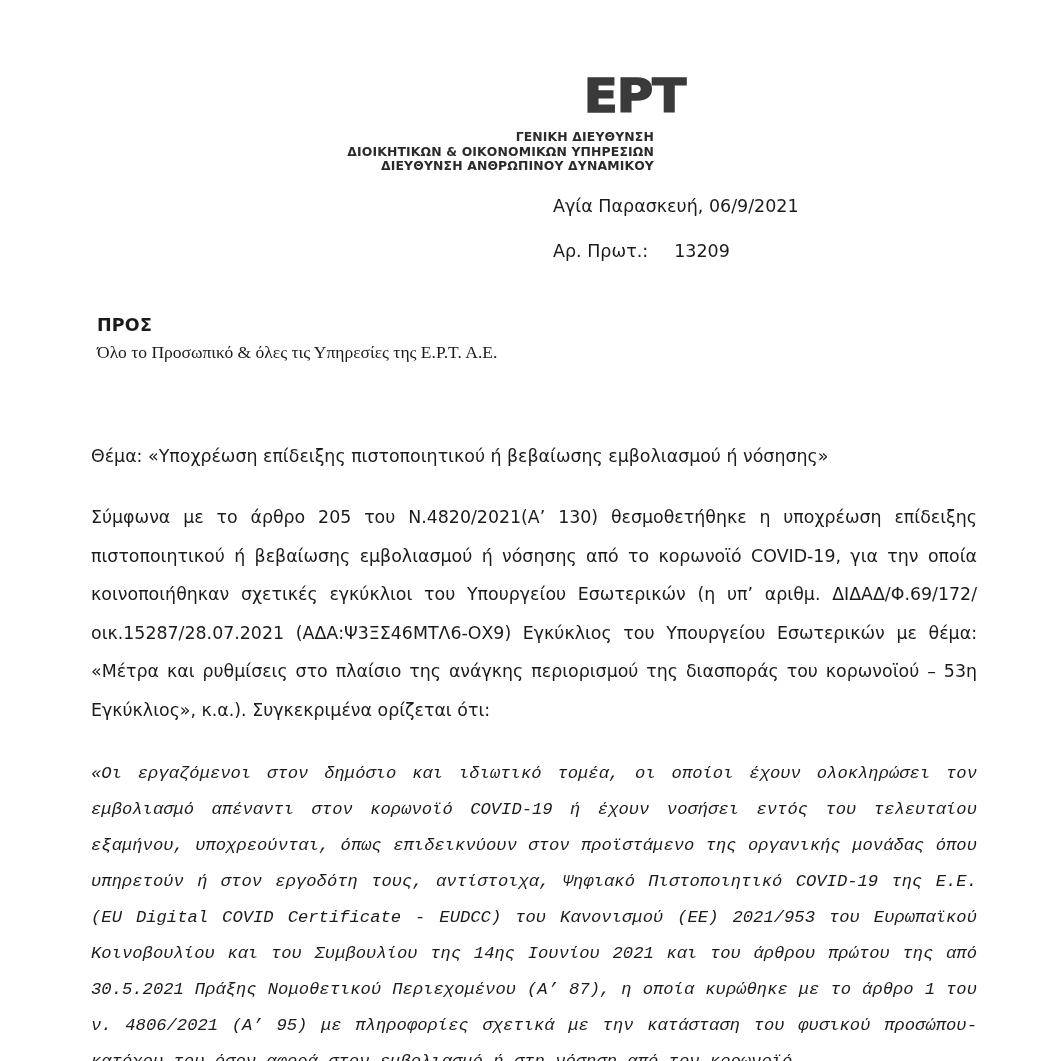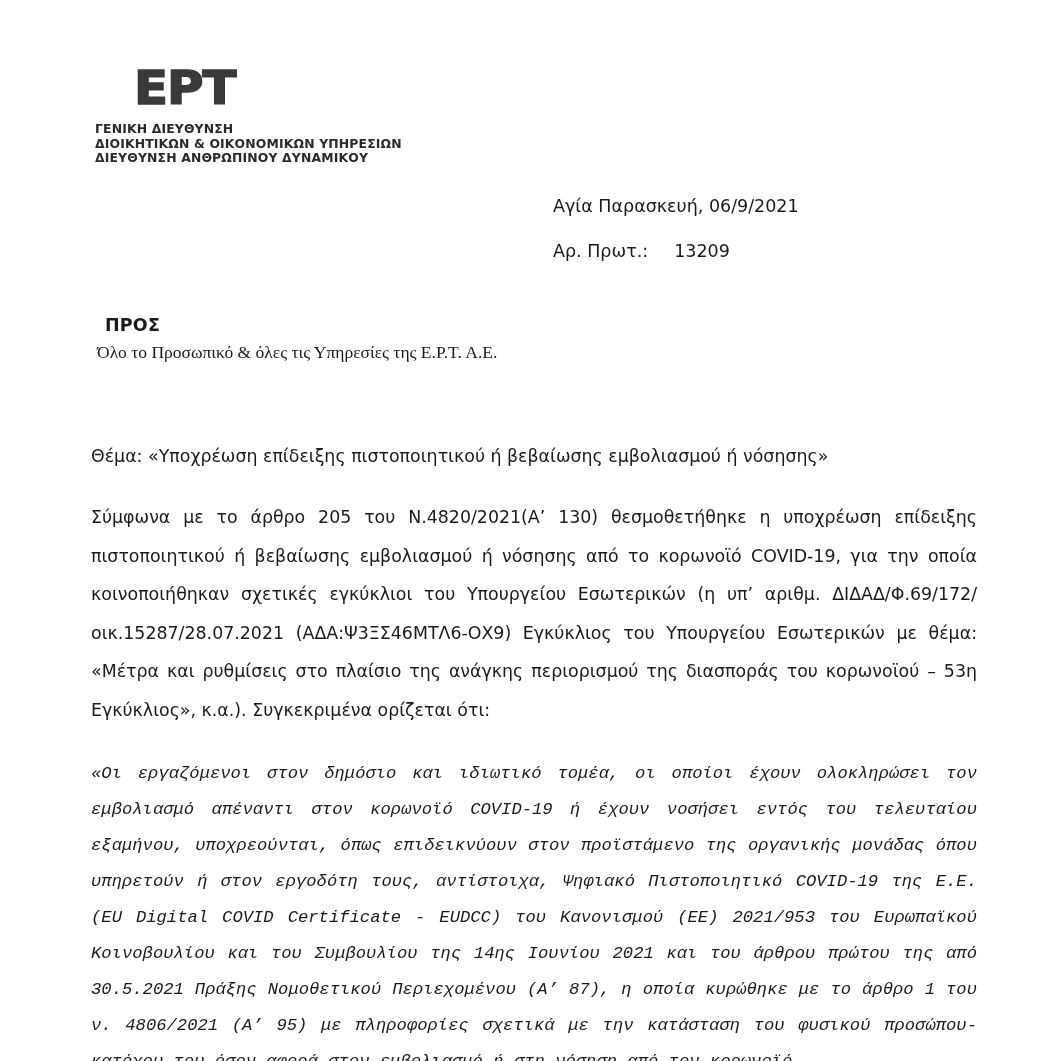--- a/index.html
+++ b/index.html
@@ -20,22 +20,23 @@
   .page {
     position: absolute;
     inset: 0;
     background: #ffffff;
   }
 
   
   .letterhead {
     position: absolute;
     left: 134px;
-    top: 64px;
+    top: 72px;
     width: 520px;
+    text-align: right;
   }
   .logo-wordmark {
     font-family: "DejaVu Sans", "Liberation Sans", sans-serif;
     font-weight: 700;
     font-size: 47px;
     letter-spacing: -1px;
     line-height: 1;
     color: #3a3a3a;
     transform: scaleX(1.06);
     transform-origin: left center;
@@ -74,21 +75,20 @@
   .recipient {
     position: absolute;
     left: 97px;
     top: 313px;
     font-size: 17.5px;
     line-height: 1.42;
   }
   .recipient-title {
     font-weight: 700;
     letter-spacing: 0.2px;
-    margin-left: 8px;
   }
   .recipient-body {
     margin-top: 2px;
     font-family: Liberation Serif, serif;
   }
 
   
   .body-block {
     position: absolute;
     left: 91px;

